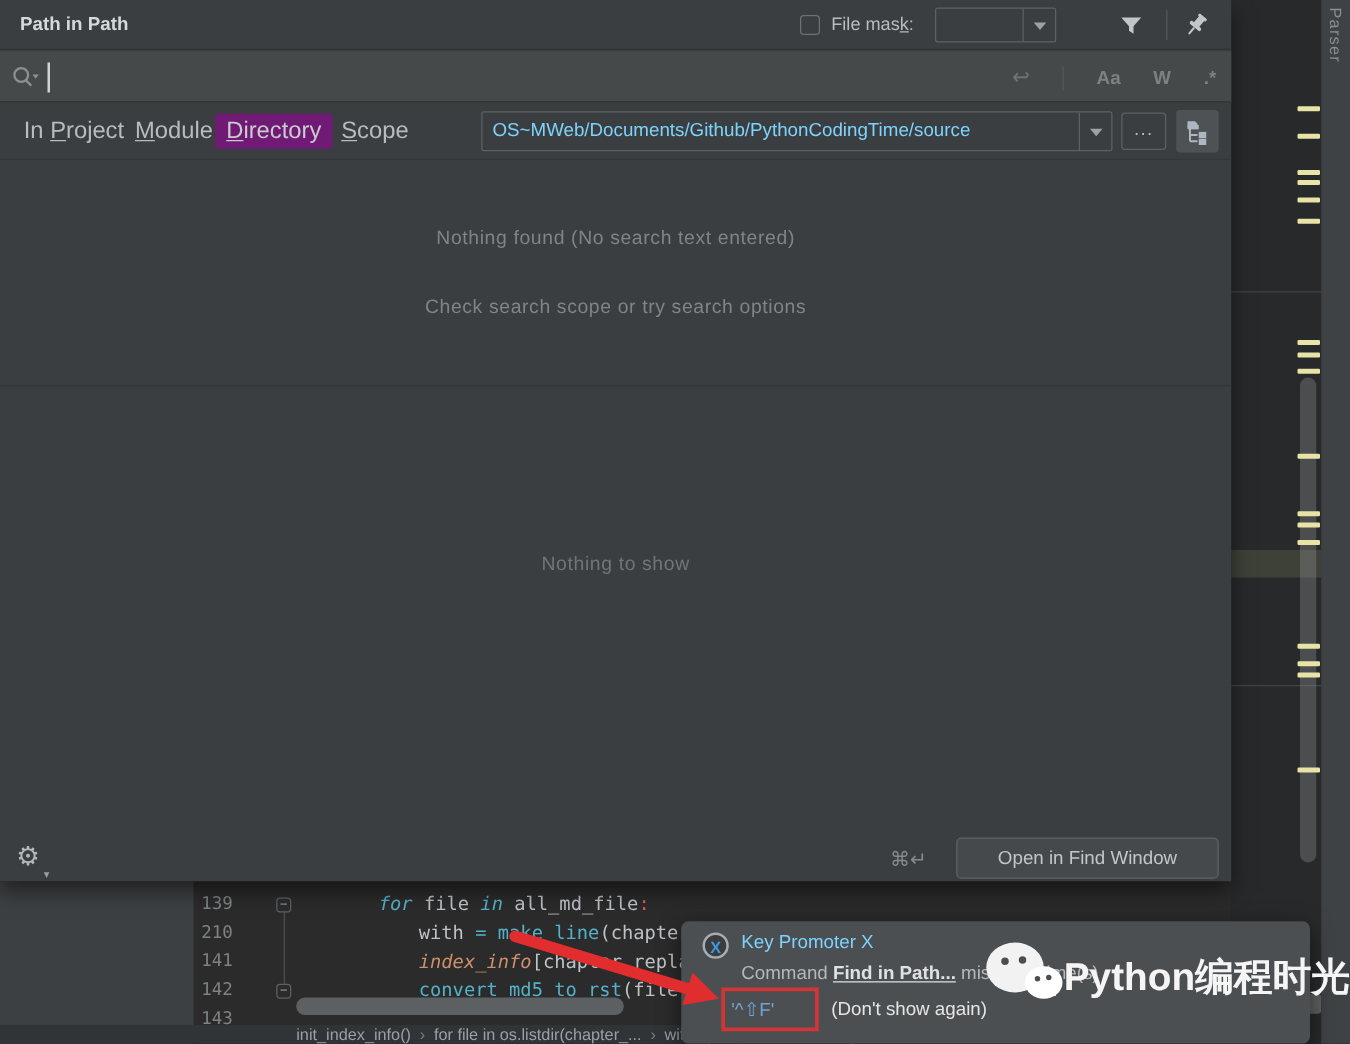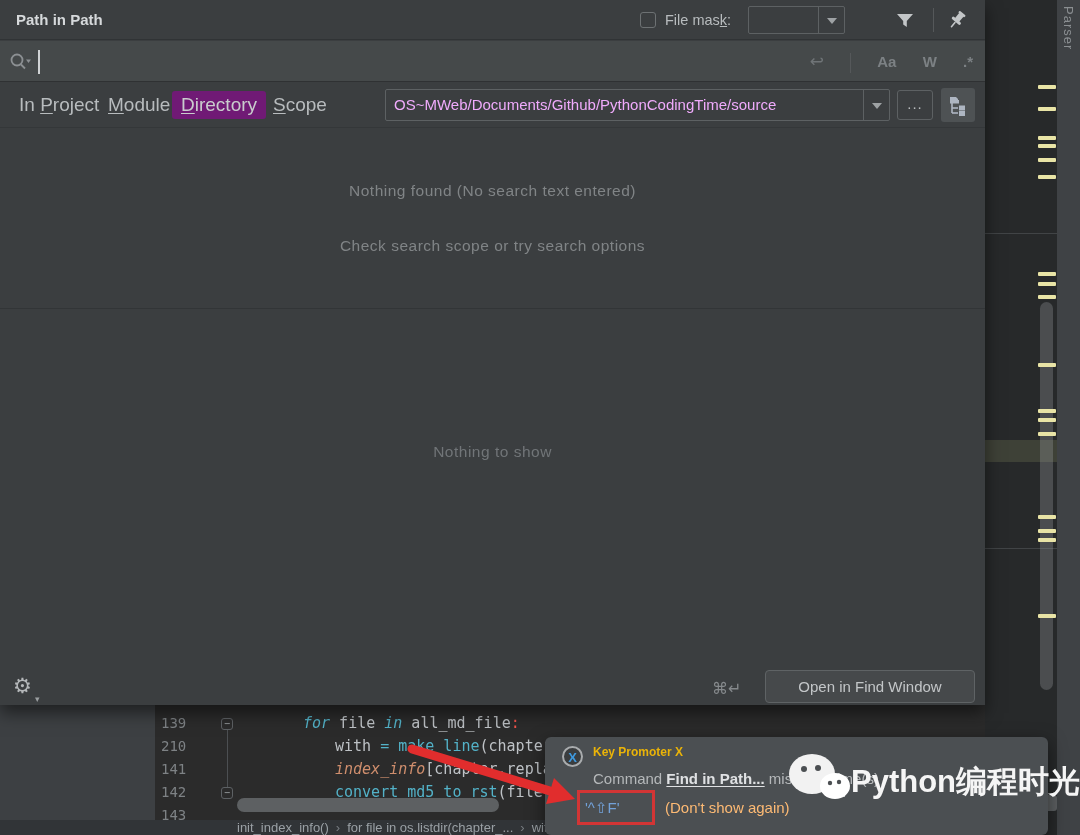--- a/index.html
+++ b/index.html
@@ -60,45 +60,45 @@
   .caret { position:absolute; left:38px; top:9px; width:1.5px; height:24px; background:#d0d3d5; }
   .search-controls { position:absolute; right:12px; top:0; height:41px; line-height:41px; color:#7c8184; font-size:15px; font-weight:bold; }
   .search-controls span { margin-left:22px; }
   .sc-divider { display:inline-block; width:1px; height:20px; background:#55585a; vertical-align:middle; margin-left:18px; }
 
   .scope-row { position:absolute; left:0; top:82px; width:985px; height:46px; border-bottom:1px solid #343739; }
   .tab { position:absolute; top:9px; height:28px; line-height:28px; font-size:19px; color:#b8bcbe; padding:0 9px; border-radius:3px; }
   .tab.selected { background:#701a75; color:#c9cccd; }
   .tab u { text-underline-offset:2px; }
   .path-combo { position:absolute; left:385px; top:7px; width:505px; height:32px; border:1px solid #5d6163; border-radius:2px; }
-  .path-text { position:absolute; left:8px; top:0; line-height:30px; font-size:15px; color:#f0abfc; width:462px;
+  .path-text { position:absolute; left:8px; top:0; line-height:30px; font-size:15px; color:#7dd3fc; width:462px;
     overflow:hidden; white-space:nowrap; direction:rtl; text-align:left; }
   .more-btn { position:absolute; left:897px; top:8px; width:36px; height:30px; border:1px solid #5d6163; border-radius:3px;
     color:#b9bcbe; text-align:center; line-height:26px; font-size:15px; letter-spacing:1px; }
   .tree-btn { position:absolute; left:941px; top:6px; width:34px; height:34px; background:#4e5254; border-radius:3px; }
 
   .results-msg { position:absolute; left:0; width:985px; text-align:center; font-size:15.5px; color:#808486; letter-spacing:.5px; }
   .split-line { position:absolute; left:0; top:308px; width:985px; height:1px; background:#323537; }
   .preview-msg { position:absolute; left:0; top:443px; width:985px; text-align:center; font-size:15.5px; color:#717578; letter-spacing:.5px; }
 
   .gear-btn { position:absolute; left:13px; top:672px; width:30px; height:28px; color:#b4b7b9; font-size:21px; line-height:28px; }
   .footer-shortcut { position:absolute; left:712px; top:672px; height:33px; line-height:33px; font-size:16px; color:#85898c; }
   .open-btn { position:absolute; left:765px; top:670px; width:210px; height:33px; border:1px solid #5f6365;
     border-radius:4px; background:#46494b; color:#c3c6c8; font-size:15px; text-align:center; line-height:31px; }
 
   
   .notif { position:absolute; left:545px; top:737px; width:503px; height:98px; background:#4b4f52;
     border-radius:6px; box-shadow:0 6px 18px rgba(0,0,0,.5); z-index:5; }
   .notif-icon { position:absolute; left:17px; top:9px; width:21px; height:21px; border:2px solid #a9acae;
     border-radius:50%; background:#3a3d3f; color:#3e9ae0; font-weight:bold; font-size:13px; text-align:center; line-height:20px; }
-  .notif-title { position:absolute; left:48px; top:8px; font-size:12px; font-weight:bold; color:#eab308; }
+  .notif-title { position:absolute; left:48px; top:8px; font-size:15px; font-weight:normal; color:#7dd3fc; }
   .notif-line2 { position:absolute; left:48px; top:33px; font-size:15px; color:#b5b8ba; white-space:nowrap; }
   .notif-link { color:#dfe1e3; font-weight:bold; text-decoration:underline; text-underline-offset:2px; }
   .notif-shortcut { position:absolute; left:40px; top:62px; font-size:15px; color:#72a1d8; }
-  .notif-dismiss { position:absolute; left:120px; top:62px; font-size:15px; color:#fdba74; }
+  .notif-dismiss { position:absolute; left:120px; top:62px; font-size:15px; color:#e5e5e5; }
 
   .red-box { position:absolute; left:577px; top:790px; width:78px; height:35px; border:3px solid #d23535; z-index:8; }
   .arrow-svg { position:absolute; left:0; top:0; width:1080px; height:835px; pointer-events:none; z-index:9; }
 
   .watermark { position:absolute; left:783px; top:748px; z-index:7; white-space:nowrap; }
   .wm-text { position:absolute; left:68px; top:13px; font-size:31px; font-weight:600; color:#f5f5f5; }
 </style>
 </head>
 <body>
 

